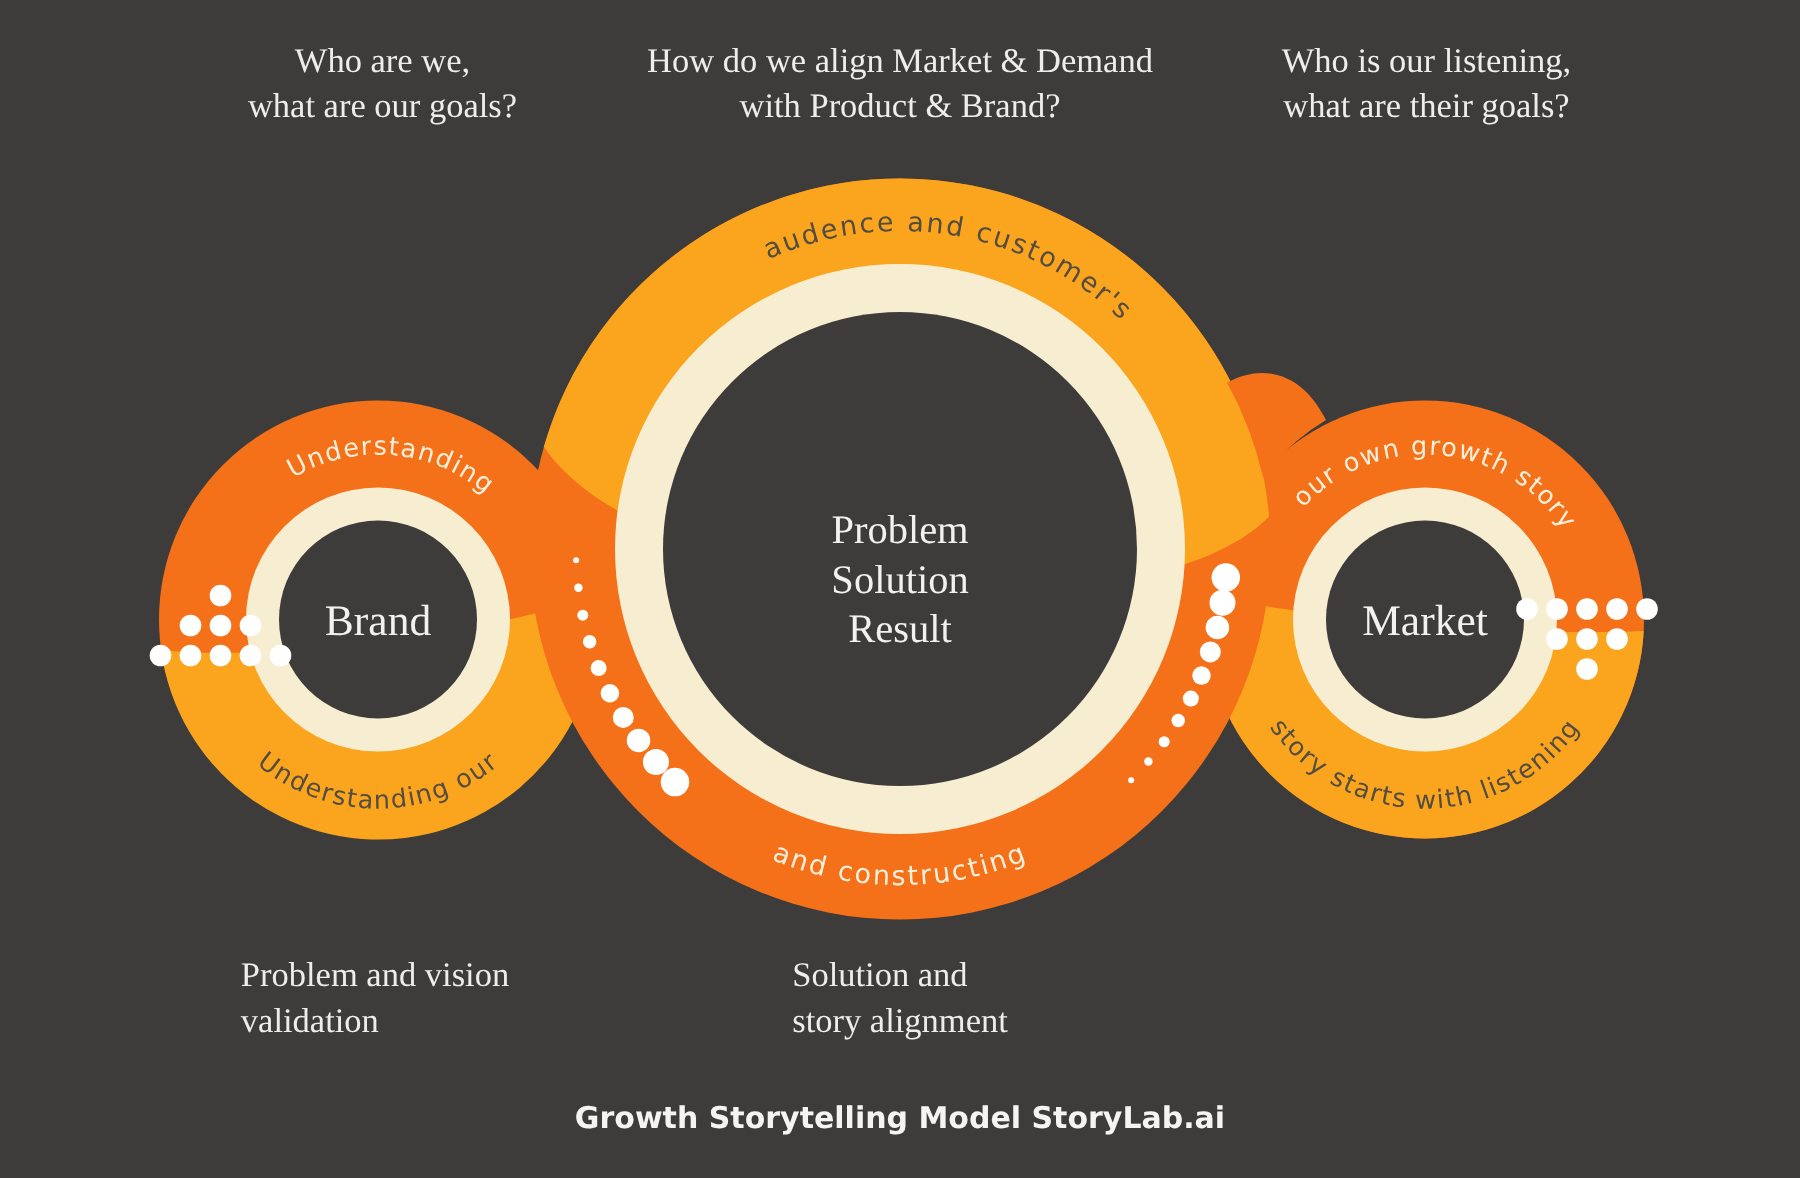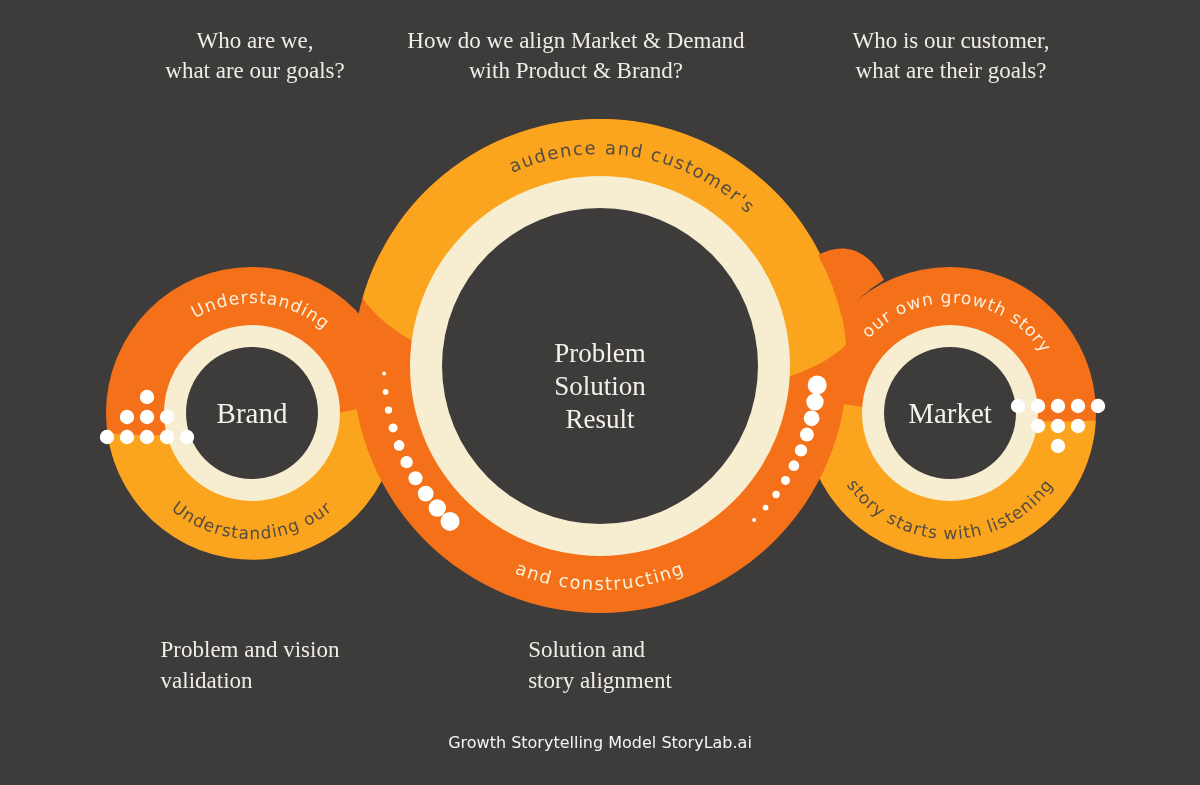--- a/index.html
+++ b/index.html
@@ -15,42 +15,42 @@
   .orange{fill:var(--orange);}
   .amber{fill:var(--amber);}
   .cream{fill:var(--cream);}
   .darkfill{fill:var(--background);}
 
   .question{position:absolute;top:26px;transform:translateX(-50%);text-align:center;
             white-space:pre-line;color:var(--heading-text);font-size:23px;line-height:1.32;}
   .stage-label{position:absolute;top:634px;transform:translateX(-50%);text-align:left;
             white-space:pre-line;color:var(--heading-text);font-size:23px;line-height:1.35;}
   .footer{position:absolute;top:733px;left:600px;transform:translateX(-50%);
-          font-family:"DejaVu Sans",sans-serif;font-weight:normal;font-size:16px;color:#F5F4F2;}
+          font-family:"DejaVu Sans",sans-serif;font-weight:bold;font-size:20px;color:#F5F4F2;}
 
   .ring-label{font-family:"Liberation Serif",serif;fill:#F3F1EE;text-anchor:middle;}
   .ring-label.small{font-size:29px;}
   .ring-label.big{font-size:27px;}
 
   .arc-text{font-family:"DejaVu Sans",sans-serif;text-anchor:middle;}
   .arc-c{font-size:18px;letter-spacing:1.5px;}
   .arc-s{font-size:17px;letter-spacing:1px;}
   .t-dark{fill:var(--arc-text-dark);}
   .t-light{fill:var(--arc-text-light);}
 </style>
 </head>
 <body>
 
 <div class="stage">
 
   <div class="question" style="left:255px">Who are we,
 what are our goals?</div>
-  <div class="question" style="left:576px">How do we align Market &amp; Demand
+  <div class="question" style="left:600px">How do we align Market &amp; Demand
 with Product &amp; Brand?</div>
-  <div class="question" style="left:951px">Who is our customer,
+  <div class="question" style="left:951px">Who is our listening,
 what are their goals?</div>
 
   <svg viewBox="0 0 1200 785">
     <defs>
       <path id="tp-center-top" d="M416.4,260 A212,212 0 0 1 808.8,329.2"></path>
       <path id="tp-center-bottom" d="M406,478 A224,224 0 0 0 794,478"></path>
       <path id="tp-left-top" d="M148.6,375.4 A110,110 0 0 1 360.3,393.9"></path>
       <path id="tp-left-bottom" d="M127.9,434.9 A126,126 0 0 0 376.1,434.9"></path>
       <path id="tp-right-top" d="M846.6,375.4 A110,110 0 0 1 1058.3,393.9"></path>
       <path id="tp-right-bottom" d="M825.9,434.9 A126,126 0 0 0 1074.1,434.9"></path>

